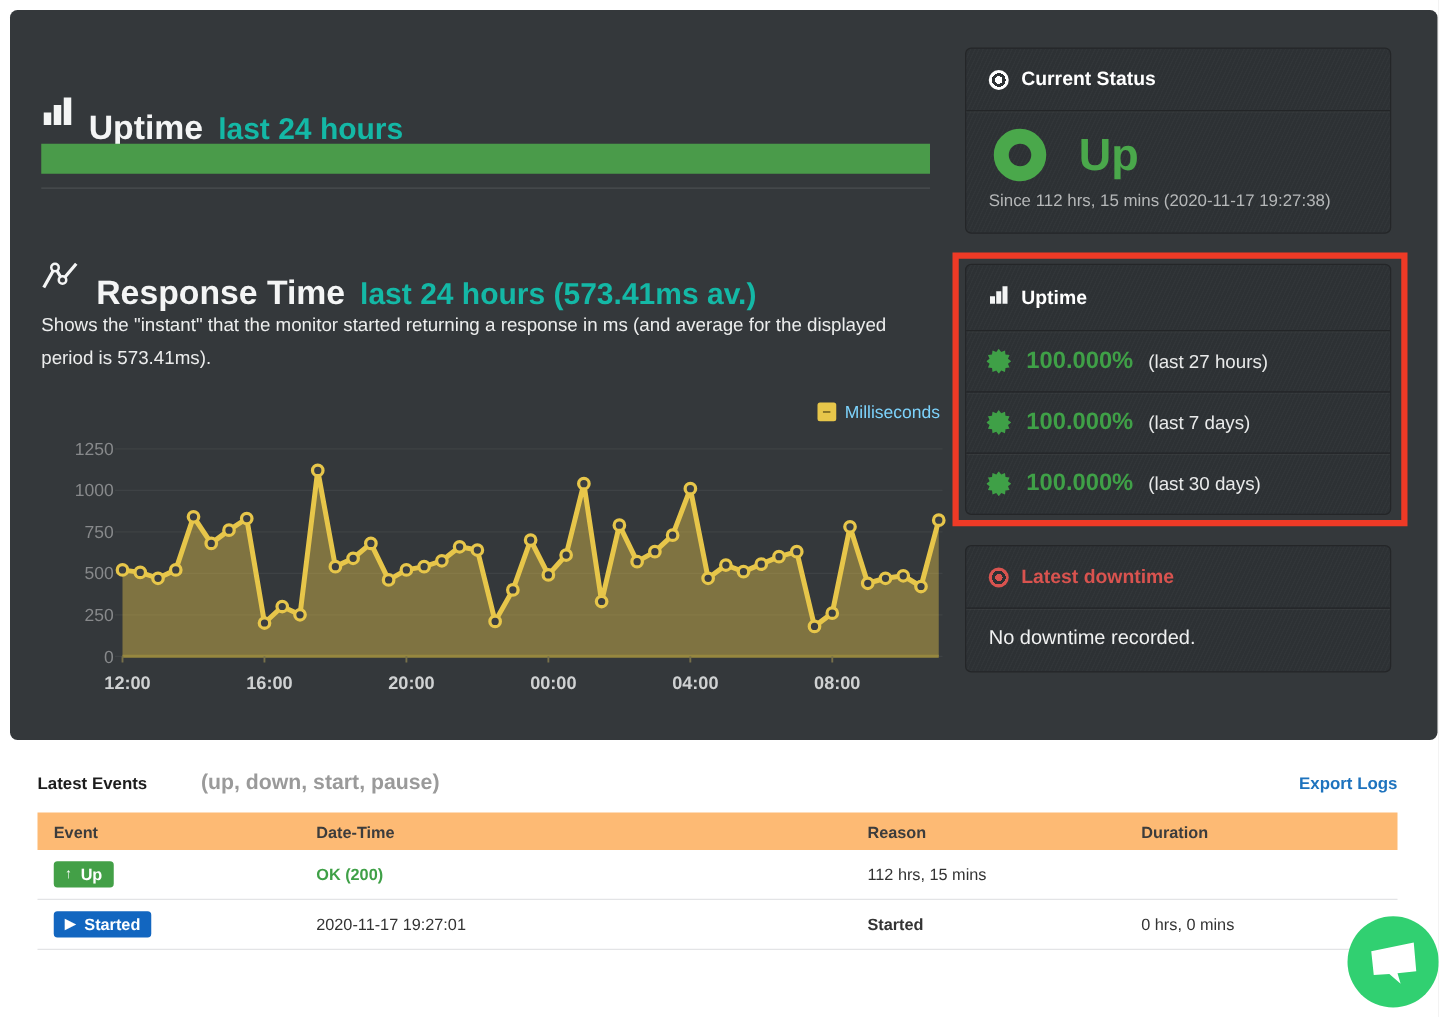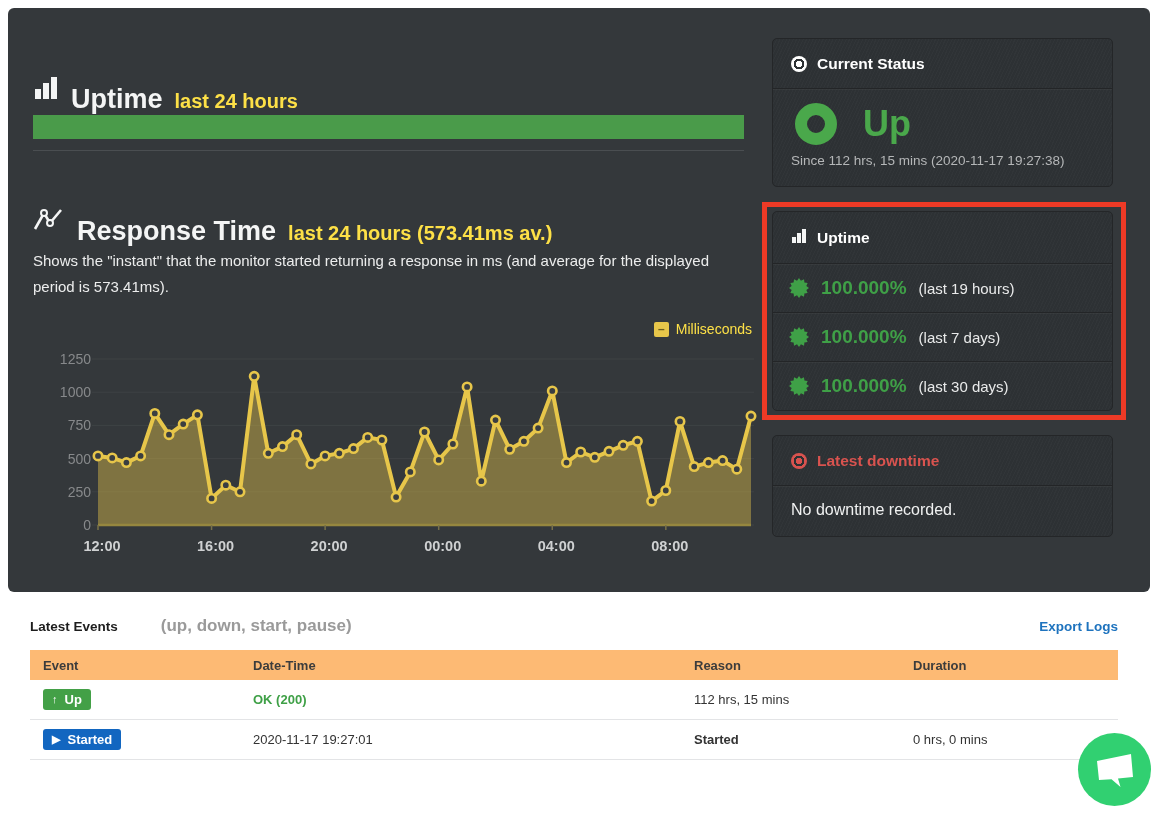--- a/index.html
+++ b/index.html
@@ -8,35 +8,35 @@
 
   
   .panel { position:absolute; left:8px; top:8px; width:1142px; height:584px;
     background:#34383b; border-radius:6px; }
 
   .main-col { position:absolute; left:25px; top:0; width:719px; height:584px; }
 
   .sec-header { position:absolute; display:flex; align-items:baseline; gap:12px; white-space:nowrap; }
   .sec-header .hicon { align-self:center; display:inline-flex; }
   .sec-title { color:#f4f5f5; font-size:27px; font-weight:bold; }
-  .sec-sub { color:#fde047; font-size:20px; font-weight:bold;margin-top:30px; }
+  .sec-sub { color:#14b8a6; font-size:24px; font-weight:bold;margin-top:30px; }
 
   .uptime-header { top:52px; left:0; }
   .uptime-bar { position:absolute; top:107px; left:0; width:711px; height:24px; background:#4a9b4a; }
   .divider1 { position:absolute; top:142px; left:0; width:711px; border-top:1px solid #4a4e51; }
 
   .response-header { top:184px; left:0; }
   .response-desc { position:absolute; top:240px; left:0; width:719px; color:#eceded;
     font-size:15px; line-height:1.7; }
 
   .legend { position:absolute; top:313px; right:0; display:flex; align-items:center; gap:7px; }
   .legend-swatch { width:15px; height:15px; background:#e7c64a; border-radius:2px;
     display:flex; align-items:center; justify-content:center;
     color:#6b5c1e; font-weight:bold; font-size:12px; line-height:1; }
-  .legend-label { color:#fde047; font-size:14px; }
+  .legend-label { color:#7dd3fc; font-size:14px; }
 
   .chart-wrap { position:absolute; left:14px; top:332px; width:719px; height:215px; }
 
   
   .side-col { position:absolute; left:764px; top:30px; width:341px; }
   .card { background:#2d3134; border:1px solid #242628; border-radius:5px;
     background-image:repeating-linear-gradient(115deg, rgba(255,255,255,0.018) 0 1px, transparent 1px 3px); }
   .card-header { display:flex; align-items:center; gap:10px; padding:16px 18px 15px 18px;
     color:#ffffff; font-size:15.5px; font-weight:bold;text-align:center; }
   .card-divider { border-top:1px solid #232527; box-shadow:0 1px 0 rgba(255,255,255,0.04); }
@@ -238,21 +238,21 @@
               <rect x="6" y="5" width="4" height="10" fill="#f4f5f5"></rect>
               <rect x="11" y="1" width="4" height="14" fill="#f4f5f5"></rect>
             </svg>
           </span>
           <span>Uptime</span>
         </div>
         <div id="uptime-rows">
   <div class="uprow">
     <span class="burst"></span>
     <span class="upval">100.000%</span>
-    <span class="upperiod">(last 19 hours)</span>
+    <span class="upperiod">(last 27 hours)</span>
   </div>
 
   <div class="uprow">
     <span class="burst"></span>
     <span class="upval">100.000%</span>
     <span class="upperiod">(last 7 days)</span>
   </div>
 
   <div class="uprow">
     <span class="burst"></span>

